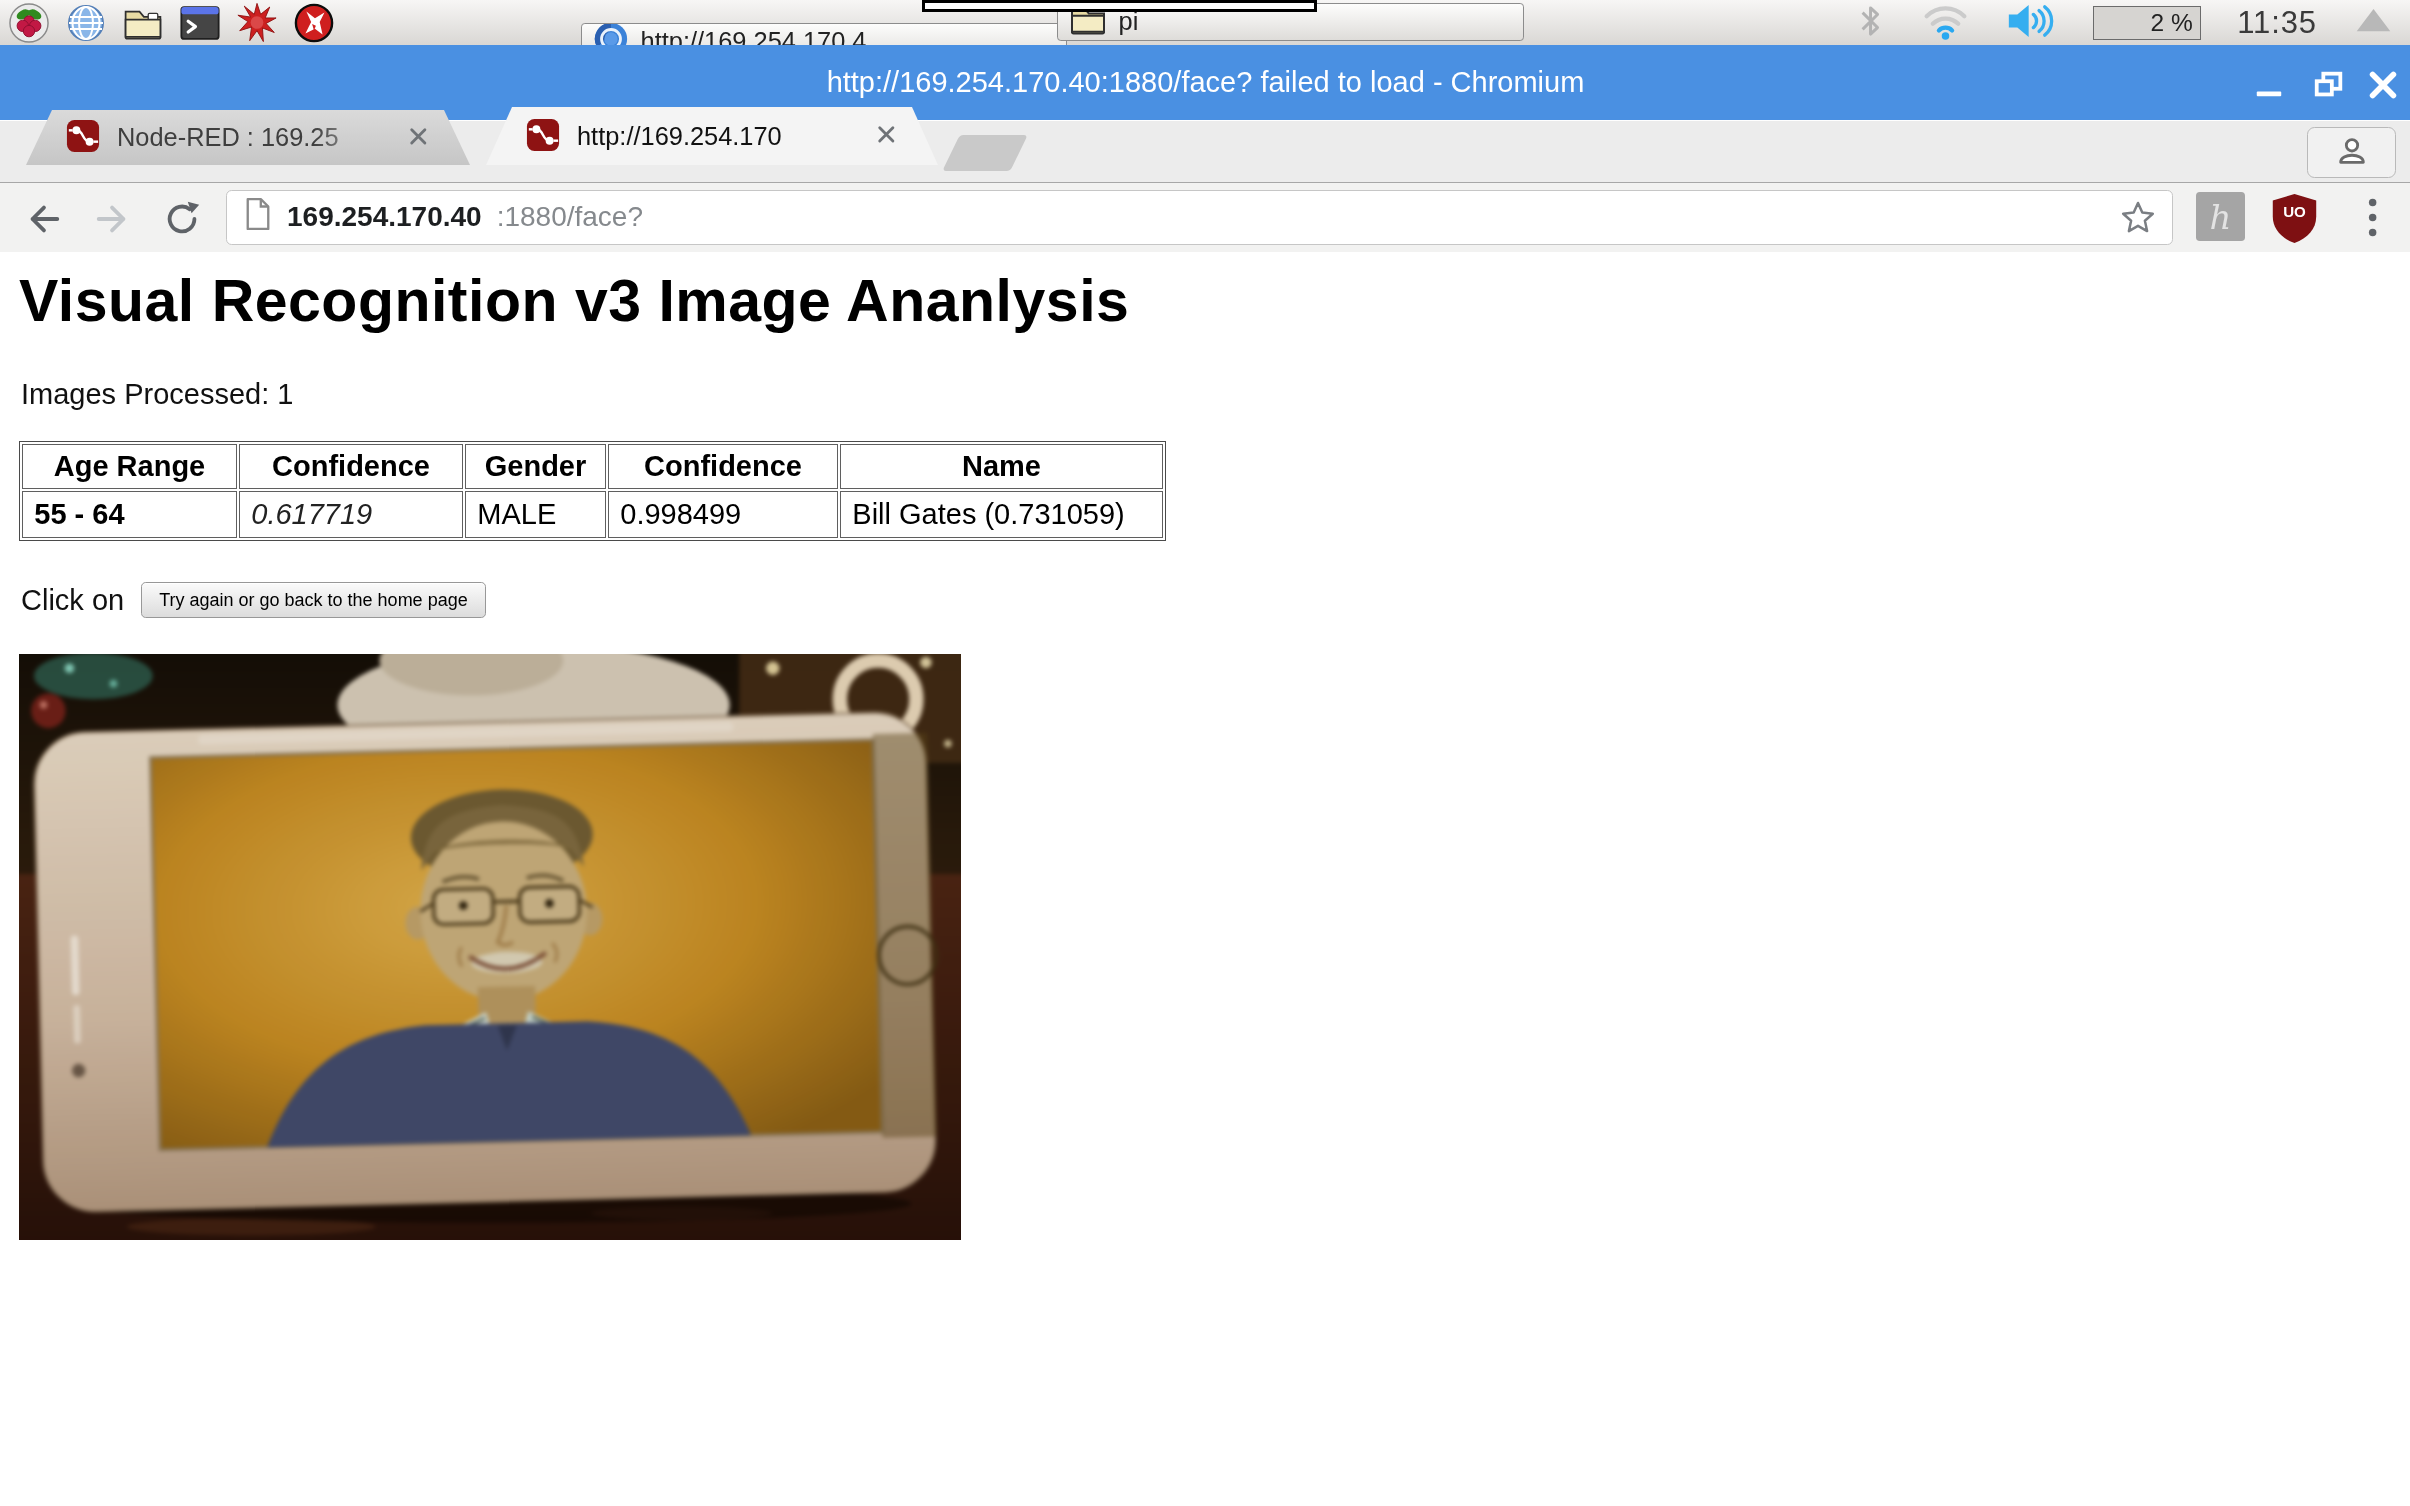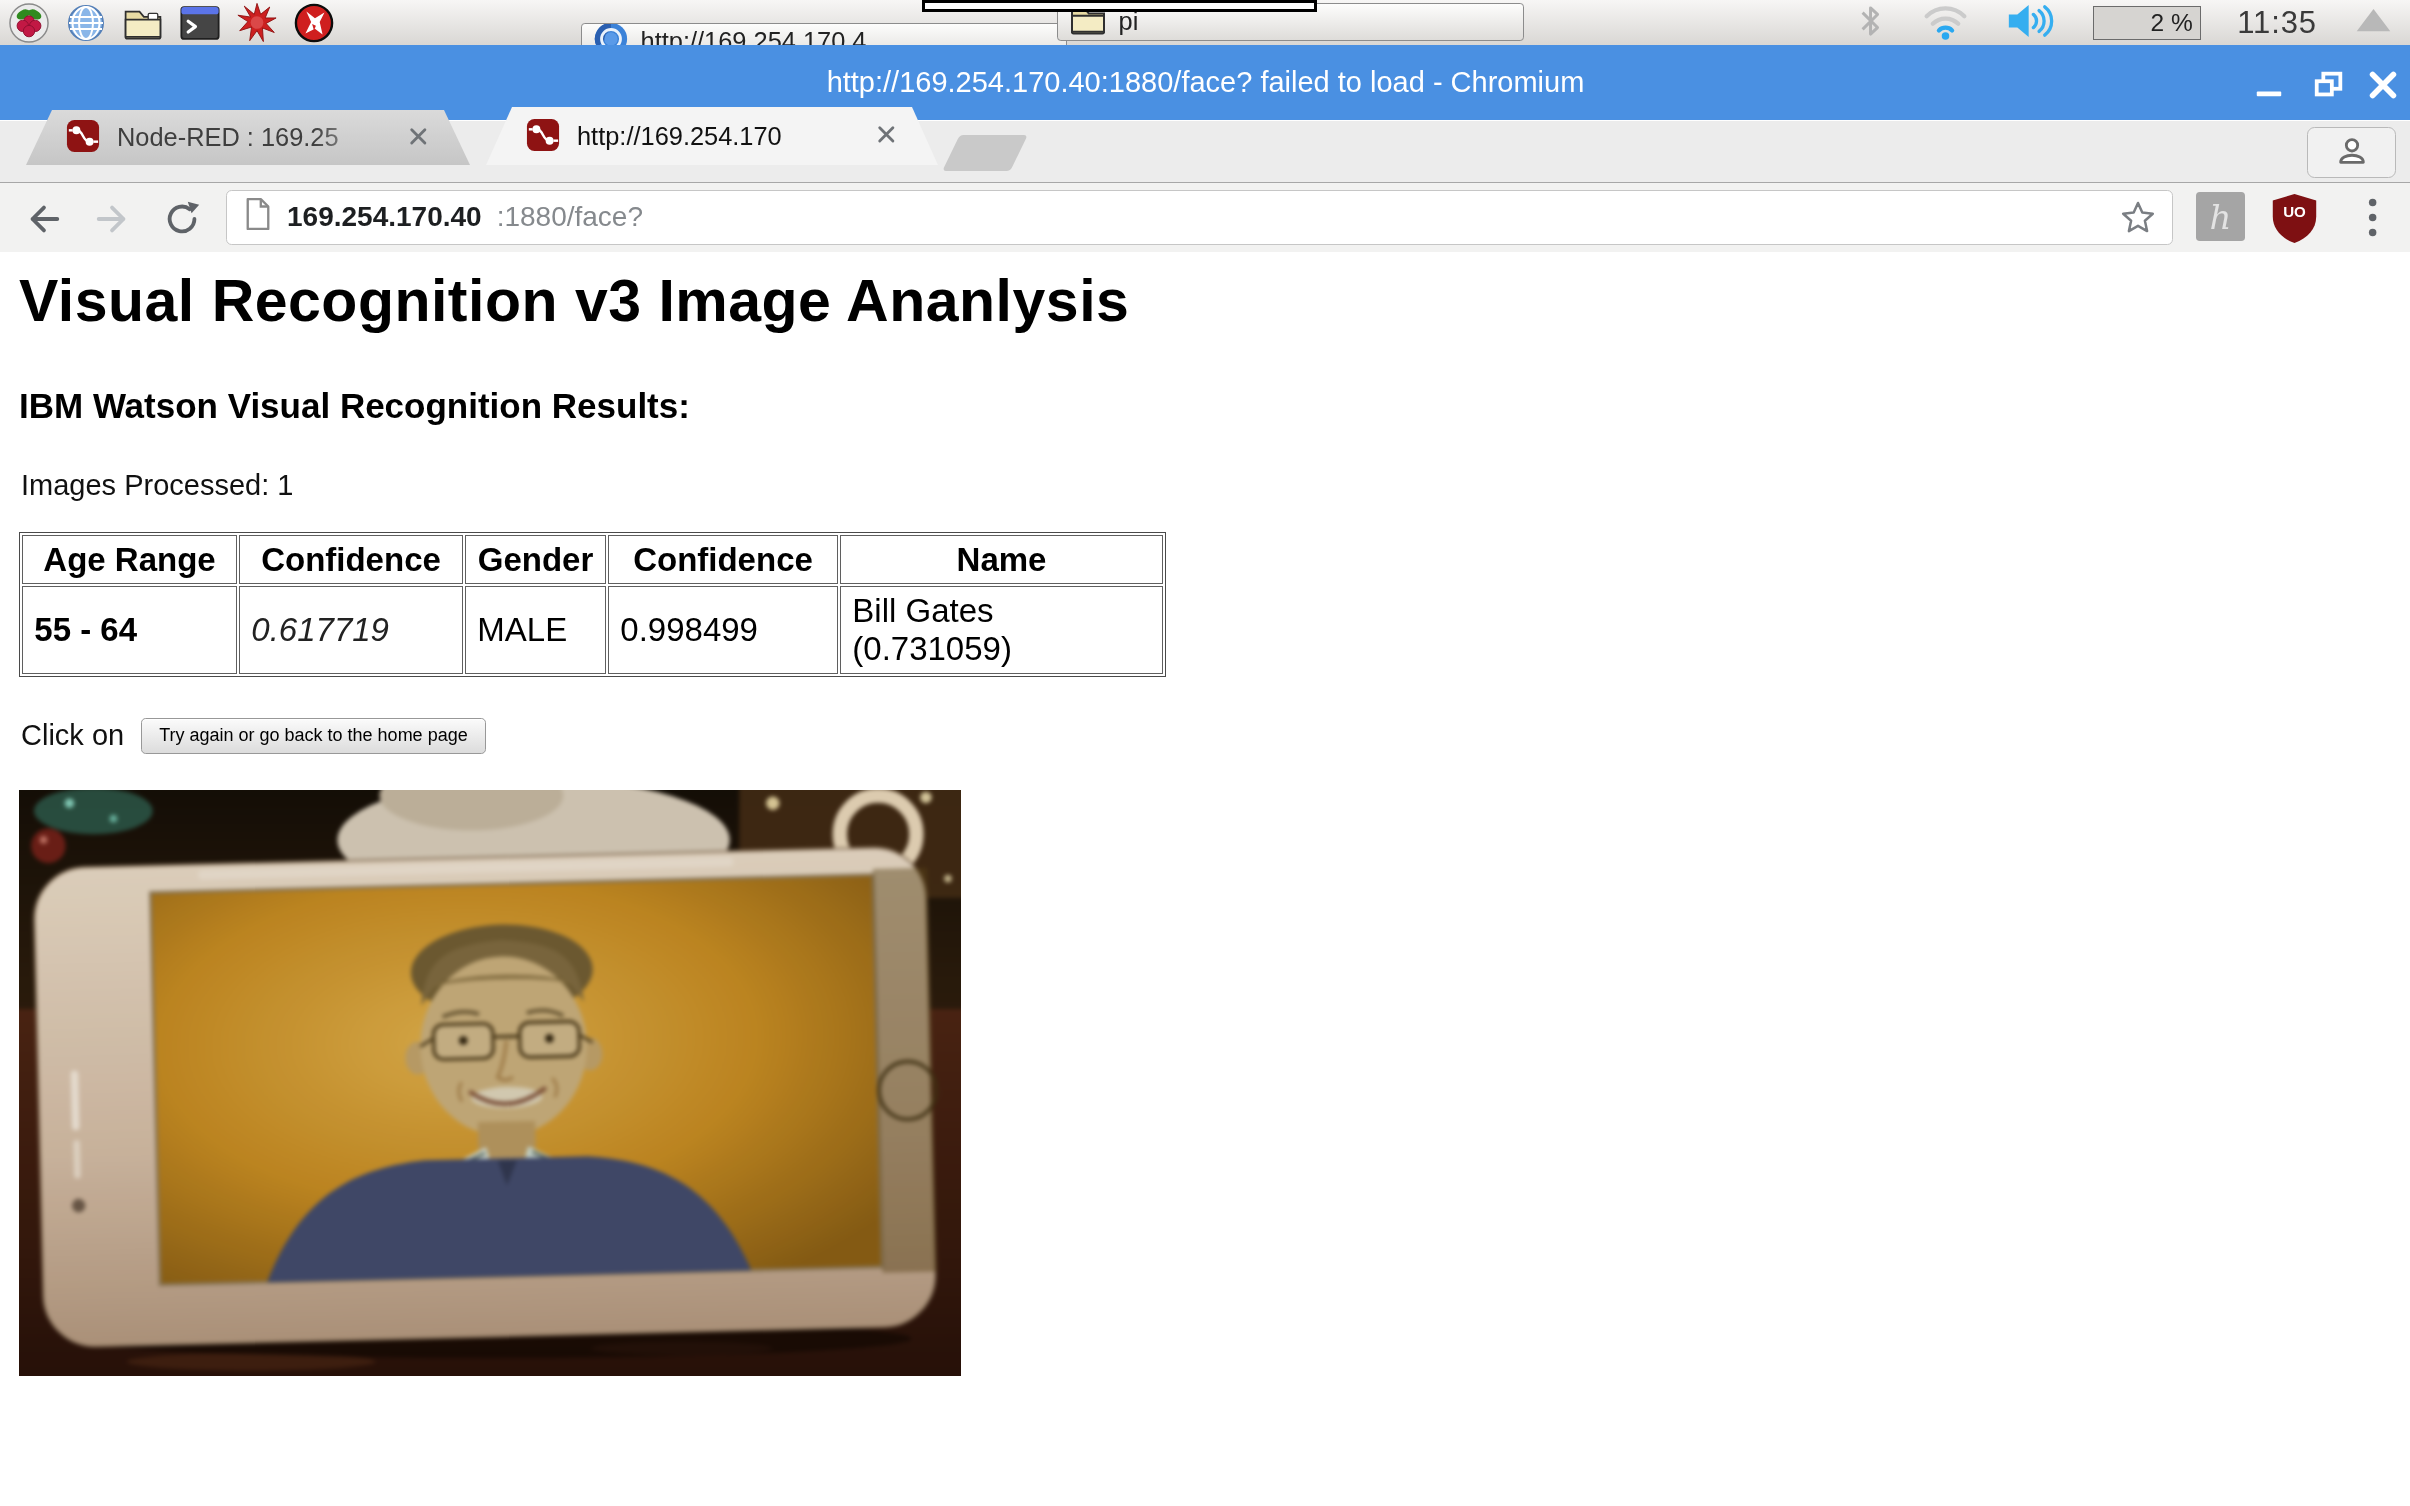--- a/index.html
+++ b/index.html
@@ -64,21 +64,21 @@
          font-family:"DejaVu Serif",serif;font-style:italic;font-size:34px;color:#e3e3e3;}
   #ext-ublock{position:absolute;left:2269px;top:7.5px;width:51px;height:55px;}
   #menu-btn{position:absolute;left:2352px;top:11.3px;width:41px;height:47px;display:flex;align-items:center;justify-content:center;}
 
   
   #content{position:absolute;left:0;top:252px;width:2411px;height:1254px;background:#fff;color:#000;}
   #page-title{margin:15px 0 0 19px;font-size:59px;font-weight:bold;letter-spacing:0.5px;}
   #page-subtitle{margin:51px 0 0 19px;font-size:35px;font-weight:bold;}
   #images-processed{margin:43px 0 0 21px;font-size:29px;color:#111;}
   #results-table{margin:30px 0 0 19px;border:1.9px solid #4a4a4a;border-collapse:separate;border-spacing:2.8px;background:#fff;}
-  #results-table th,#results-table td{border:1.9px solid #5f5f5f;font-size:33px;padding:4.7px 11.3px;box-sizing:border-box;}
+  #results-table th,#results-table td{border:1.9px solid #5f5f5f;font-size:29px;padding:4.7px 11.3px;box-sizing:border-box;}
   #results-table th{font-weight:bold;text-align:center;height:45px;}
   #results-table td{text-align:left;height:47px;}
   .cw0{width:215px}.cw1{width:224px}.cw2{width:141px}.cw3{width:230px}.cw4{width:323px}
   .cell-bold{font-weight:bold;} .cell-italic{font-style:italic;color:#222;}
   #click-row{margin:41px 0 0 21px;display:flex;align-items:center;gap:17px;font-size:29px;color:#111;}
   #try-btn{font-family:"Liberation Sans",sans-serif;font-size:18px;color:#000;padding:6.6px 17px;
            border:1.9px solid #989898;border-radius:4.7px;background:linear-gradient(#fbfbfb,#dcdcdc);
            box-shadow:inset 0 0.9px 0 #fff;}
   #result-photo{position:relative;margin:36px 0 0 19px;width:942px;height:586px;overflow:hidden;background:#17100a;}
   #result-photo .scene{position:absolute;left:-7.5px;top:-7.5px;width:957px;height:601px;filter:blur(2.3px);}
@@ -318,21 +318,20 @@
       <svg width="11.3" height="45" viewBox="0 0 12 48">
         <circle cx="6" cy="8" r="4" fill="#5f6368"></circle>
         <circle cx="6" cy="24" r="4" fill="#5f6368"></circle>
         <circle cx="6" cy="40" r="4" fill="#5f6368"></circle>
       </svg>
     </span>
   </div>
 
   <div id="content">
     <div id="page-title">Visual Recognition v3 Image Ananlysis</div>
-    <div id="page-subtitle">IBM Watson Visual Recognition Results:</div>
     <div id="images-processed">Images Processed: 1</div>
 
     <table id="results-table">
       <tbody>
           <tr>
         <th class="cw0">Age Range</th>
         <th class="cw1">Confidence</th>
         <th class="cw2">Gender</th>
         <th class="cw3">Confidence</th>
         <th class="cw4">Name</th>

